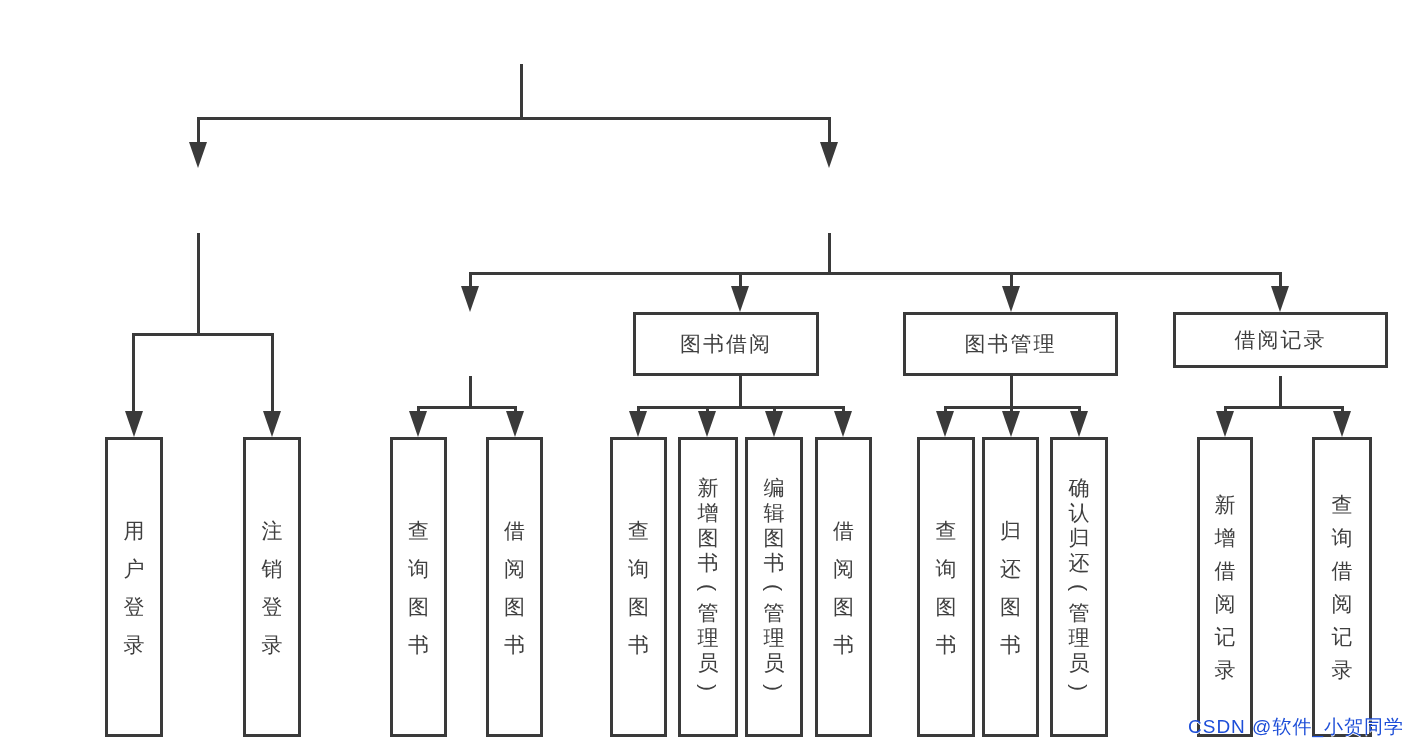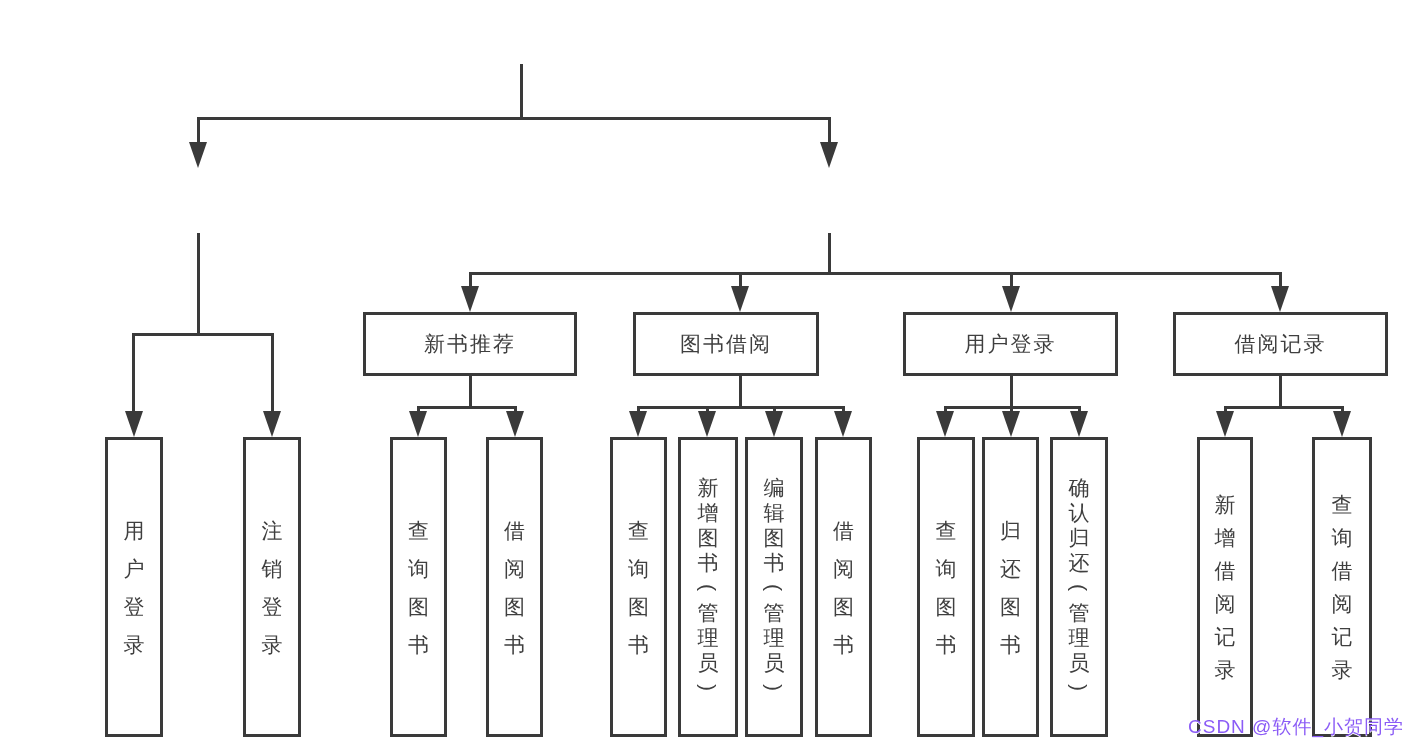--- a/index.html
+++ b/index.html
@@ -35,21 +35,21 @@
   .arrow{
     position:absolute;width:0;height:0;
     border-left:9px solid transparent;
     border-right:9px solid transparent;
     border-top:26px solid #3a3a3a;
   }
   .watermark{
     position:absolute;
     left:1188px;top:714px;
     font-size:19px;
-    color:#8b5cf6;
+    color:#1d4ed8;
     letter-spacing:1px;
     text-shadow:0 1px 0 #ffffff;
     z-index:5;
   }
 </style>
 </head>
 <body>
 
 <div class="canvas">
 
@@ -73,24 +73,23 @@
   <div class="hline" style="left:469px;top:272px;width:813px"></div>
   <div class="vline" style="left:469px;top:272px;height:20px"></div>
   <div class="arrow" style="left:461px;top:286px"></div>
   <div class="vline" style="left:739px;top:272px;height:20px"></div>
   <div class="arrow" style="left:731px;top:286px"></div>
   <div class="vline" style="left:1010px;top:272px;height:20px"></div>
   <div class="arrow" style="left:1002px;top:286px"></div>
   <div class="vline" style="left:1279px;top:272px;height:20px"></div>
   <div class="arrow" style="left:1271px;top:286px"></div>
 
-  <div class="box" style="left:363px;top:312px;width:214px;height:64px">新书推荐</div>
   <div class="box" style="left:633px;top:312px;width:186px;height:64px">图书借阅</div>
-  <div class="box" style="left:903px;top:312px;width:215px;height:64px">用户登录</div>
-  <div class="box" style="left:1173px;top:312px;width:215px;height:64px">借阅记录</div>
+  <div class="box" style="left:903px;top:312px;width:215px;height:64px">图书管理</div>
+  <div class="box" style="left:1173px;top:312px;width:215px;height:56px">借阅记录</div>
 
   <div class="vline" style="left:469px;top:376px;height:33px"></div>
   <div class="hline" style="left:417px;top:406px;width:100px"></div>
   <div class="vline" style="left:417px;top:406px;height:16px"></div>
   <div class="arrow" style="left:409px;top:411px"></div>
   <div class="vline" style="left:514px;top:406px;height:16px"></div>
   <div class="arrow" style="left:506px;top:411px"></div>
 
   <div class="vline" style="left:739px;top:376px;height:33px"></div>
   <div class="hline" style="left:637px;top:406px;width:208px"></div>

